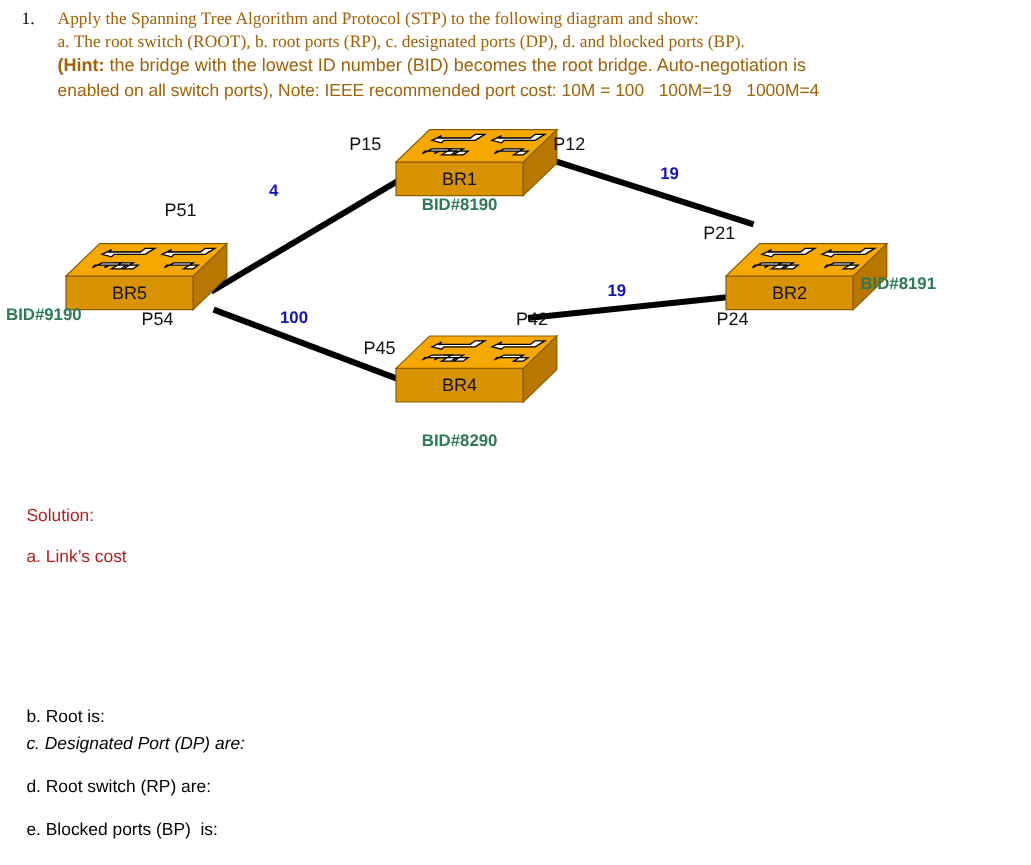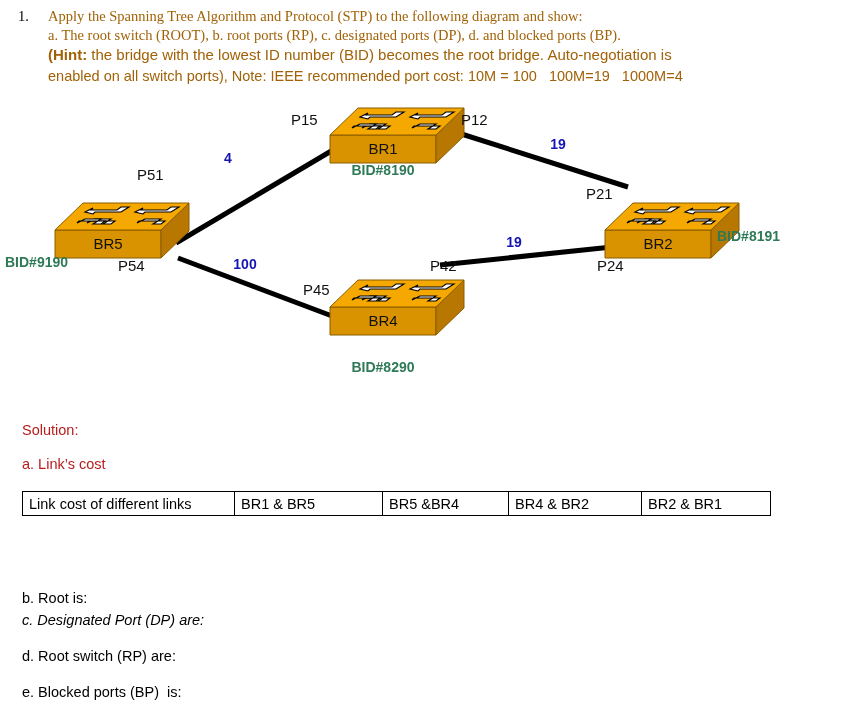--- a/index.html
+++ b/index.html
@@ -234,27 +234,20 @@
 
   <table id="cost-table">
     <colgroup>
       <col class="c0">
         <col class="c1">
         <col class="c2">
         <col class="c3">
         <col class="c4">
     </colgroup>
     <tbody>
-      <tr>
-        <td>Link cost of different links</td>
-        <td>BR1 &amp; BR5</td>
-        <td>BR5 &amp;BR4</td>
-        <td>BR4 &amp; BR2</td>
-        <td>BR2 &amp; BR1</td>
-      </tr>
     </tbody>
   </table>
 </div>
 
 <div id="answers">
   <span class="ans-line" id="ans-b">b. Root is:</span>
   <span class="ans-line" id="ans-c">c. Designated Port (DP) are:</span>
   <span class="ans-line" id="ans-d">d. Root switch (RP) are:</span>
   <span class="ans-line" id="ans-e">e. Blocked ports (BP)  is:</span>
 </div>

